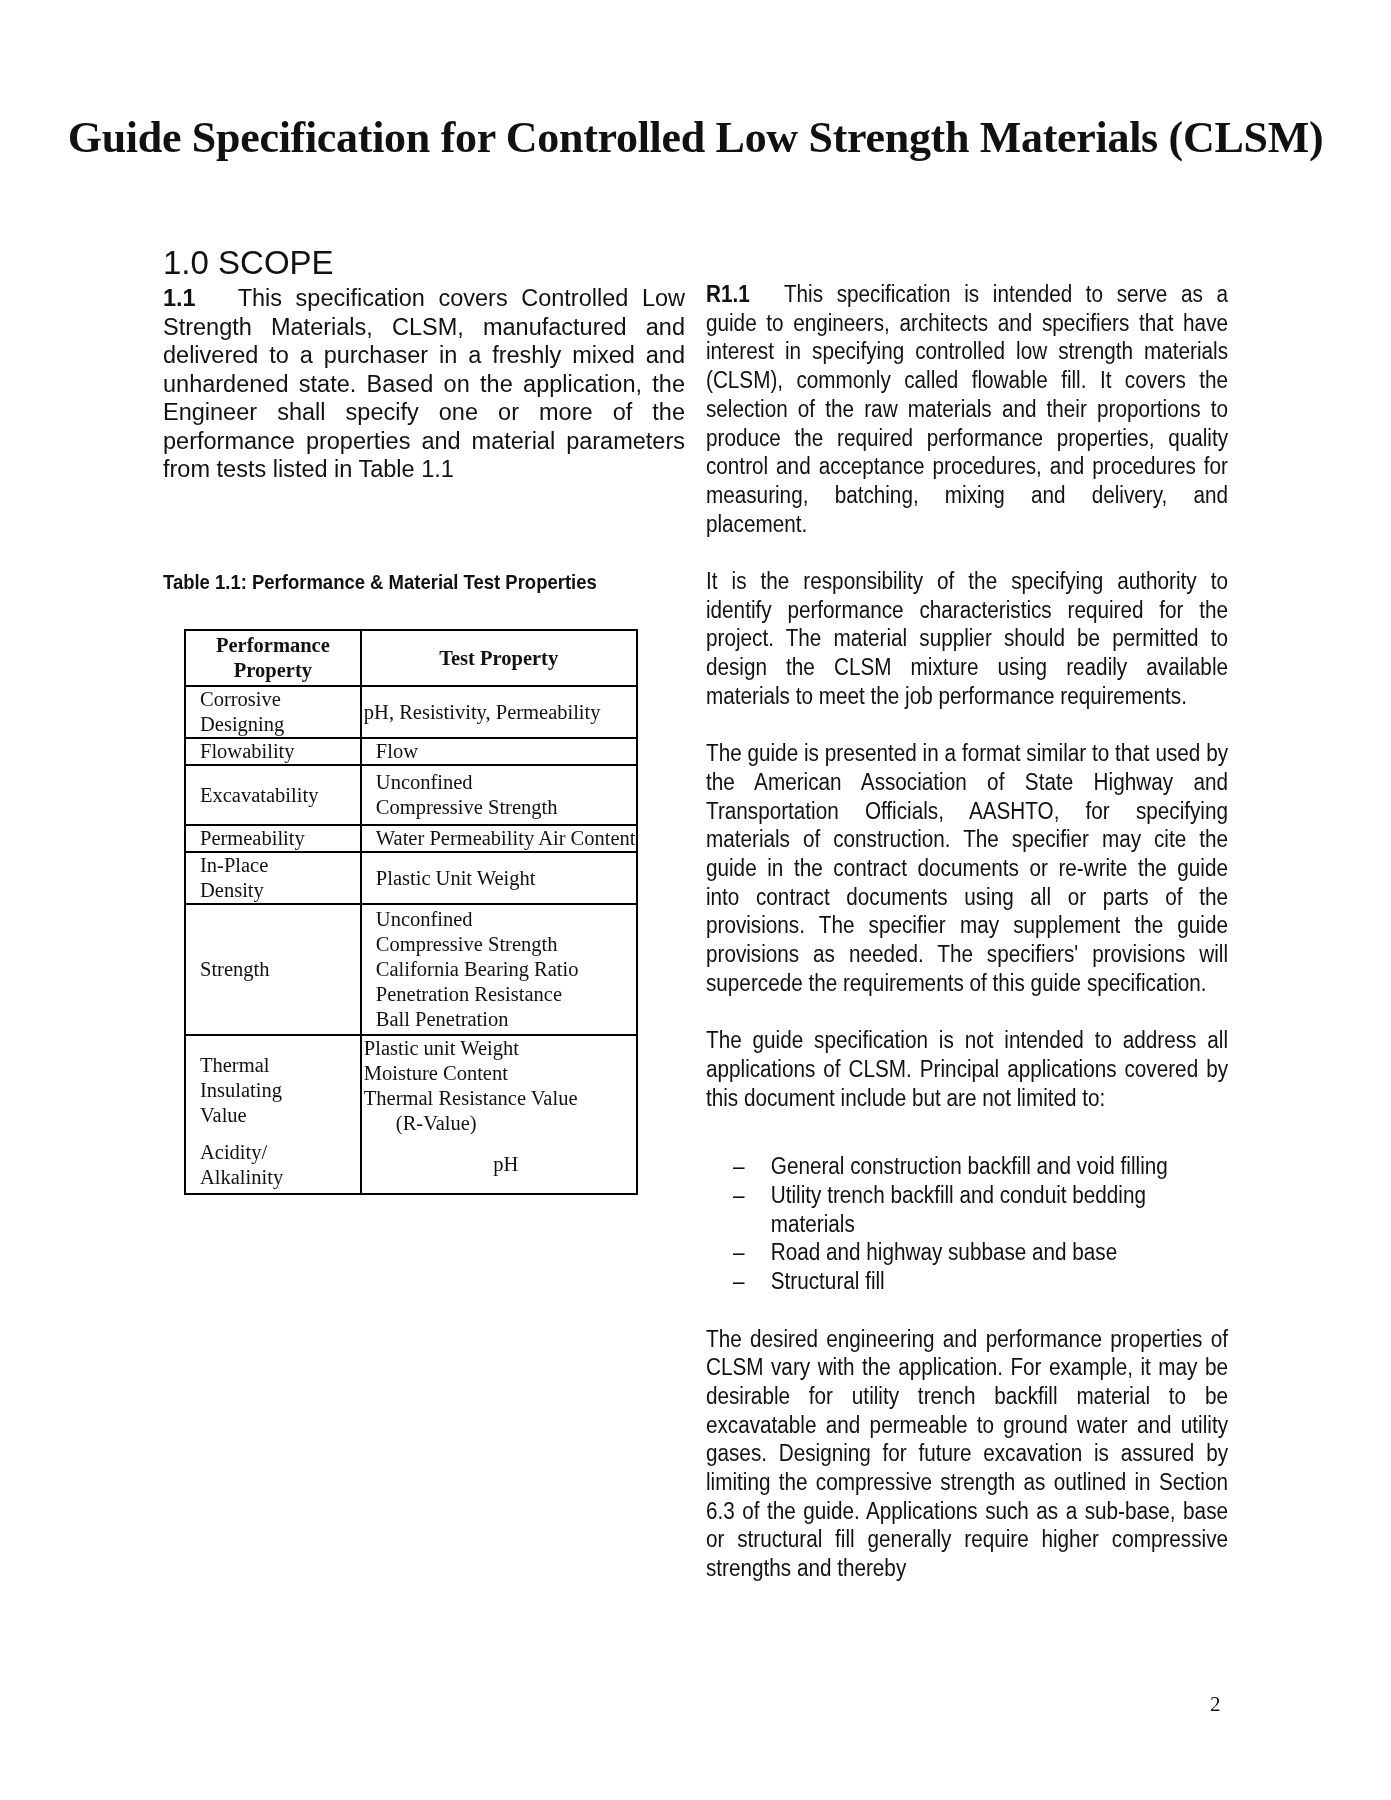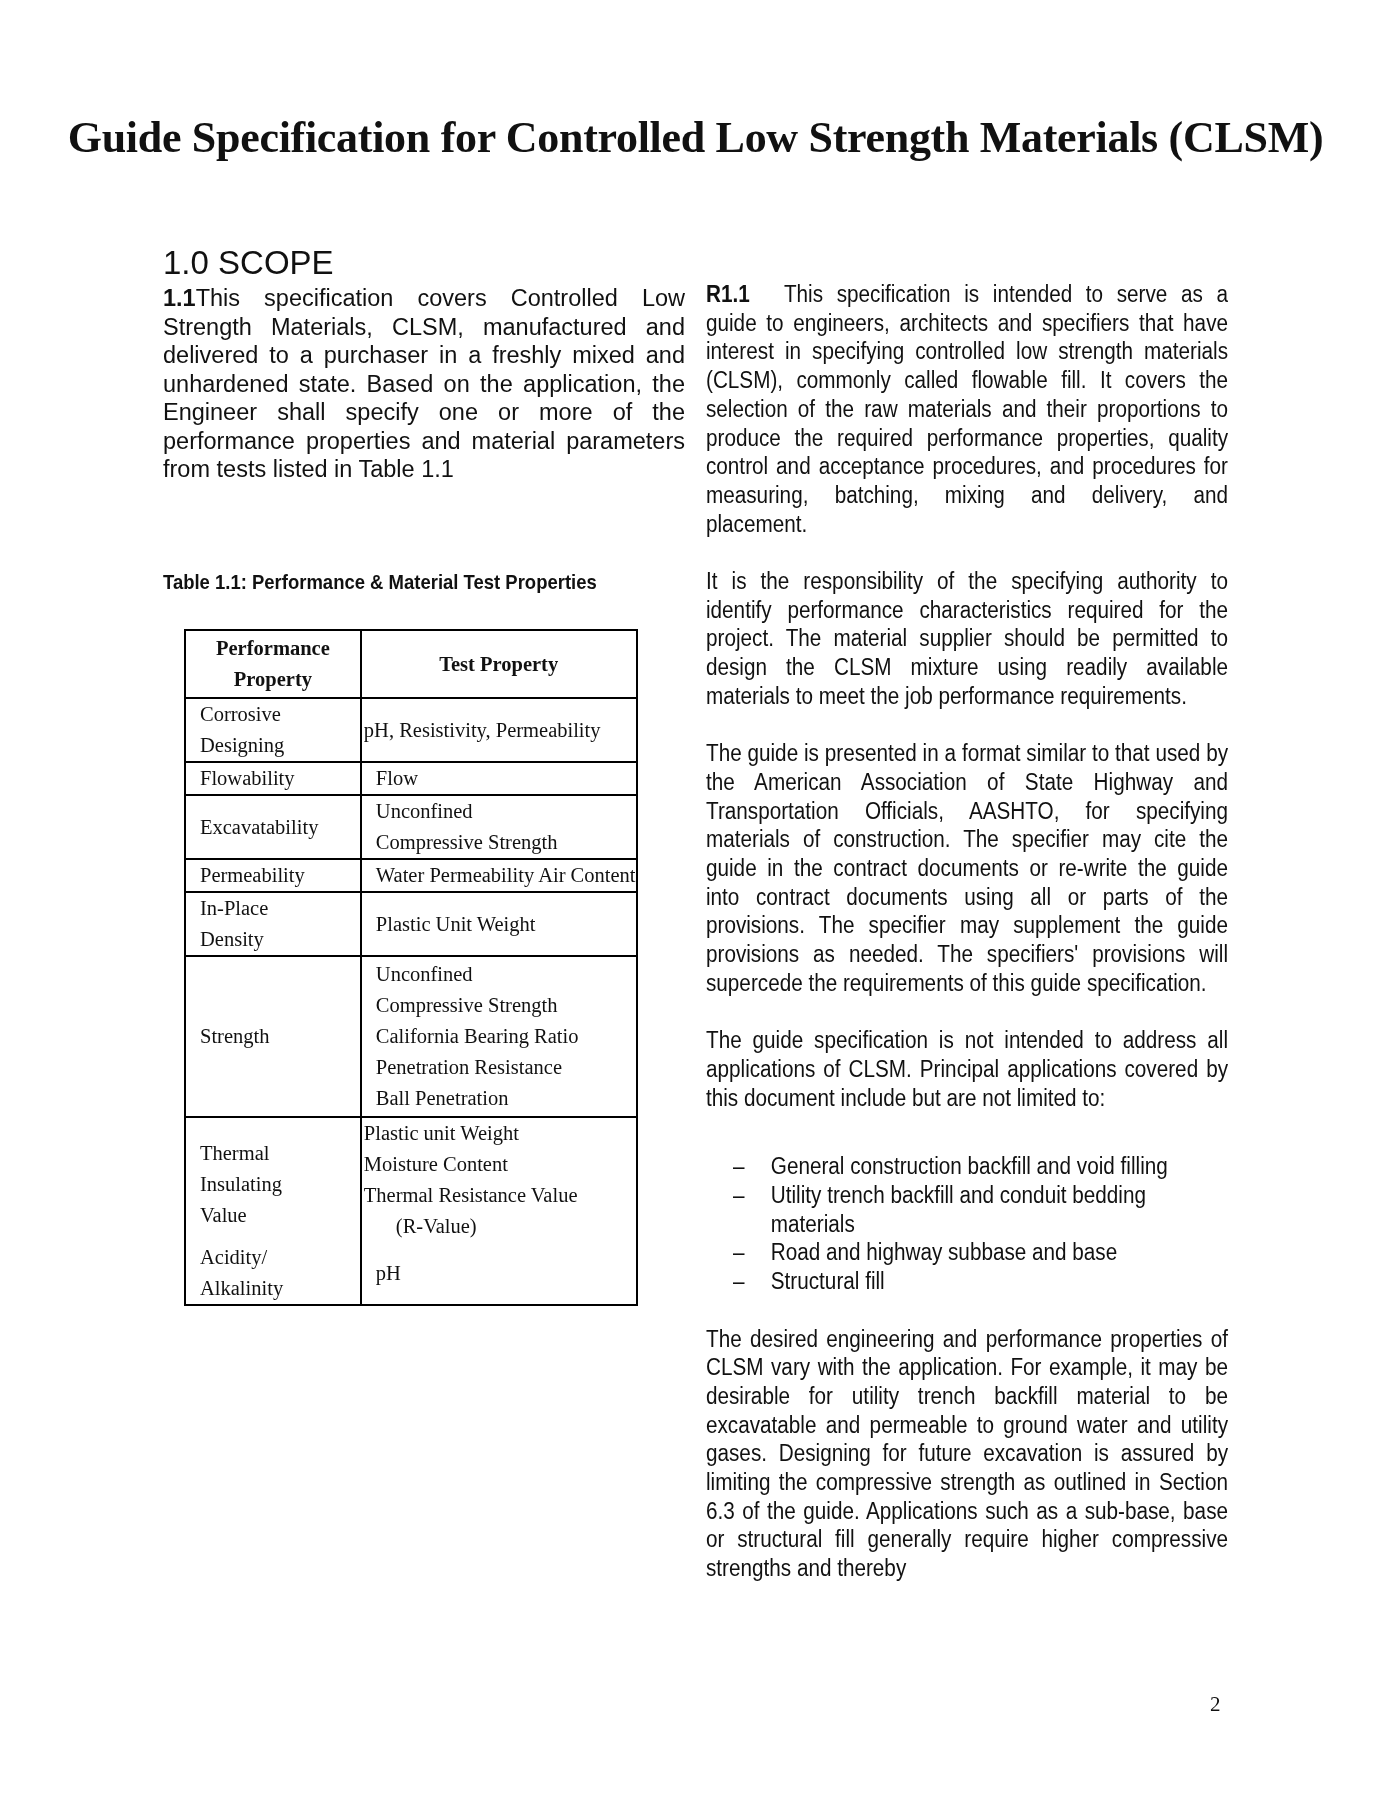--- a/index.html
+++ b/index.html
@@ -10,29 +10,29 @@
   }
   .scope-heading {
     position: absolute; left: 163px; top: 244px;
     font-family: "Liberation Sans", sans-serif; font-size: 33px;
   }
   .left-para {
     position: absolute; left: 163px; top: 284px; width: 522px;
     font-family: "Liberation Sans", sans-serif; font-size: 23.5px; line-height: 28.5px;
     text-align: justify;
   }
-  .left-para b { }
+  .left-para b { margin-right: 42px; }
   .table-caption {
     position: absolute; left: 163px; top: 570px;
     font-family: "Liberation Sans", sans-serif; font-weight: bold; font-size: 21px;
     transform: scaleX(0.88); transform-origin: left top; white-space: nowrap;
   }
   table.props {
     position: absolute; left: 184px; top: 629px; width: 410px;
-    border-collapse: collapse; font-family: "Liberation Serif", serif; font-size: 20.5px; line-height: 31px;
+    border-collapse: collapse; font-family: "Liberation Serif", serif; font-size: 20.5px; line-height: 25px;
   }
   table.props td, table.props th { border: 2px solid #000; vertical-align: middle; padding: 0 0 0 14px; }
   table.props th { font-weight: bold; text-align: center; padding: 2px 0; }
   table.props col.c1 { width: 168px; }
   .cell-line { display: block; }
   .indent { padding-left: 32px; }
   .right-col {
     position: absolute; left: 706px; top: 280px; width: 522px;
     font-family: "Liberation Sans", sans-serif; font-size: 23px; line-height: 28.7px;
     text-align: justify; transform: scaleX(0.9); transform-origin: left top;
@@ -113,21 +113,21 @@
       <td style="border-bottom:none;padding-right:60px;padding-top:8px;">Thermal Insulating Value</td>
       <td style="border-bottom:none;padding-left:2px;">
         <span class="cell-line">Plastic unit Weight</span>
         <span class="cell-line">Moisture Content</span>
         <span class="cell-line">Thermal Resistance Value</span>
         <span class="cell-line indent">(R-Value)</span>
       </td>
     </tr>
     <tr style="height:58px;">
       <td style="border-top:none;padding-right:60px;">Acidity/ Alkalinity</td>
-      <td style="border-top:none;">
+      <td style="border-top:none;text-align:center;">
           <span class="cell-line">pH</span>
         </td>
     </tr>
   </tbody>
 </table>
 
 <div class="right-col">
   <p><b>R1.1</b><span>This specification is intended to serve as a guide to engineers, architects and specifiers that have interest in specifying controlled low strength materials (CLSM), commonly called flowable fill. It covers the selection of the raw materials and their proportions to produce the required performance properties, quality control and acceptance procedures, and procedures for measuring, batching, mixing and delivery, and placement.</span></p>
   <p>It is the responsibility of the specifying authority to identify performance characteristics required for the project. The material supplier should be permitted to design the CLSM mixture using readily available materials to meet the job performance requirements.</p>
   <p>The guide is presented in a format similar to that used by the American Association of State Highway and Transportation Officials, AASHTO, for specifying materials of construction. The specifier may cite the guide in the contract documents or re-write the guide into contract documents using all or parts of the provisions. The specifier may supplement the guide provisions as needed. The specifiers' provisions will supercede the requirements of this guide specification.</p>

